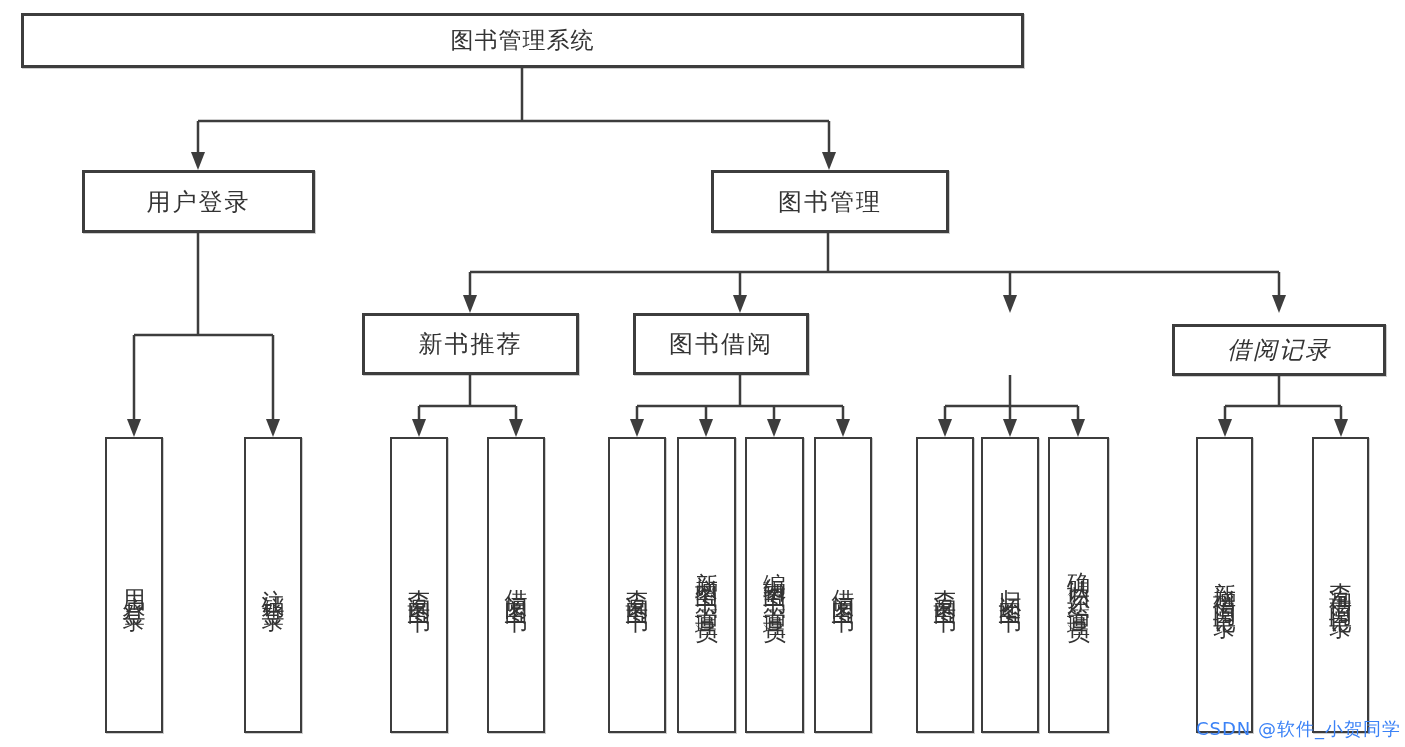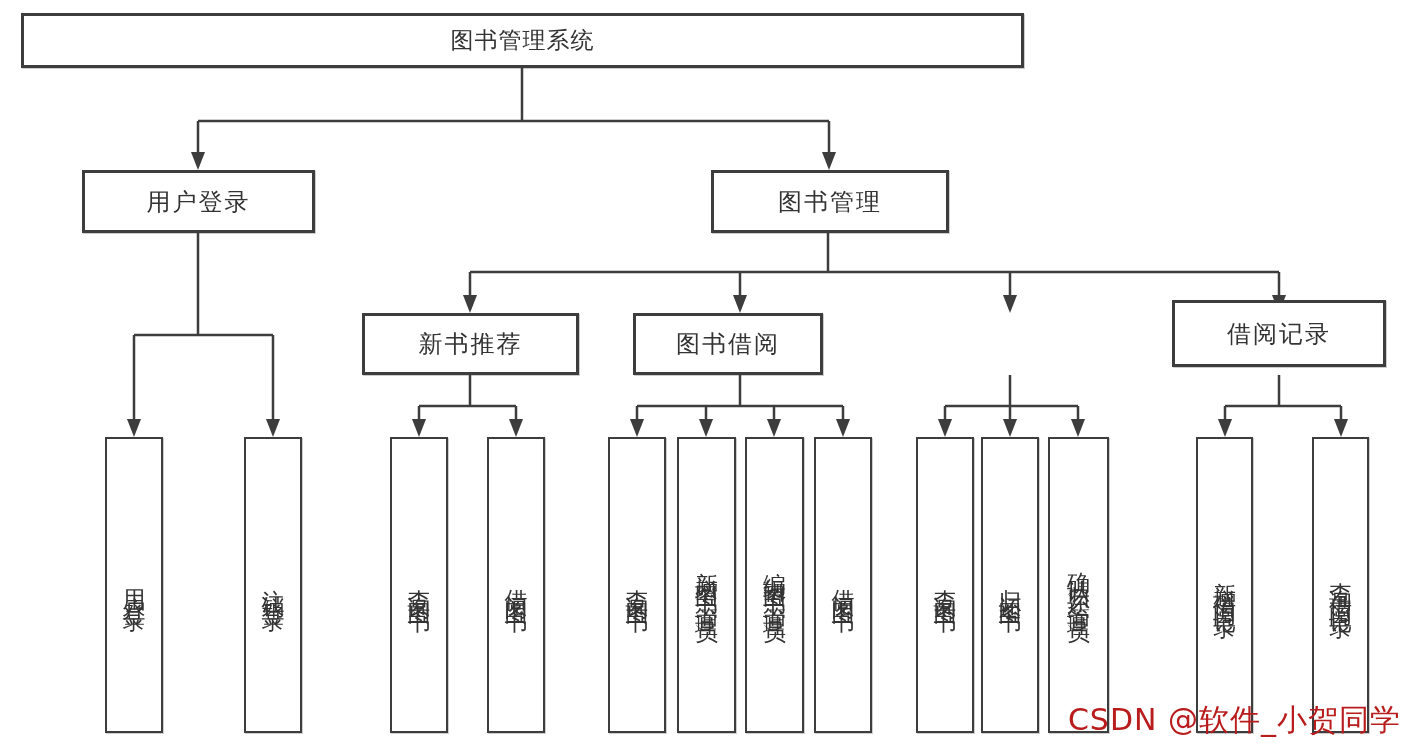--- a/index.html
+++ b/index.html
@@ -51,23 +51,23 @@
     writing-mode: vertical-rl;
     text-orientation: mixed;
     font-size: 23px;
     letter-spacing: 7px;
     line-height: 1;
   }
   .watermark {
     position: absolute;
     right: 12px;
     bottom: 6px;
-    font-size: 30px;
+    font-size: 18px;
     letter-spacing: 1px;
-    color: #b91c1c;
+    color: #3b82f6;
     z-index: 10;
     white-space: nowrap;
   }
 </style>
 </head>
 <body>
 
 <div class="stage">
 
   <svg class="connectors" viewBox="0 0 1405 747">
@@ -119,22 +119,22 @@
       <polygon points="1334,419 1348,419 1341,437"></polygon>
     </g>
   </svg>
 
   <div class="box h root" style="left:21px; top:13px; width:1003px; height:55px;">图书管理系统</div>
 
   <div class="box h" style="left:82px; top:170px; width:233px; height:63px;">用户登录</div>
   <div class="box h" style="left:711px; top:170px; width:238px; height:63px;">图书管理</div>
 
   <div class="box h" style="left:362px; top:313px; width:217px; height:62px;">新书推荐</div>
-  <div class="box h" style="left:633px; top:313px; width:190px; height:62px;font-family:Liberation Serif, serif;">图书借阅</div>
-  <div class="box h" style="left:1172px; top:300px; width:214px; height:67px;">借阅记录</div>
+  <div class="box h" style="left:633px; top:313px; width:176px; height:62px;font-family:Liberation Serif, serif;">图书借阅</div>
+  <div class="box h" style="left:1172px; top:324px; width:214px; height:52px;font-style:italic;">借阅记录</div>
 
   <div class="box v" style="left:105px; top:437px; width:58px; height:296px;">用户登录</div>
   <div class="box v" style="left:244px; top:437px; width:58px; height:296px;">注销登录</div>
 
   <div class="box v" style="left:390px; top:437px; width:58px; height:296px;">查询图书</div>
   <div class="box v" style="left:487px; top:437px; width:58px; height:296px;">借阅图书</div>
 
   <div class="box v" style="left:608px; top:437px; width:58px; height:296px;">查询图书</div>
   <div class="box v" style="left:677px; top:437px; width:59px; height:296px;">新增图书（管理员）</div>
   <div class="box v" style="left:745px; top:437px; width:59px; height:296px;">编辑图书（管理员）</div>

